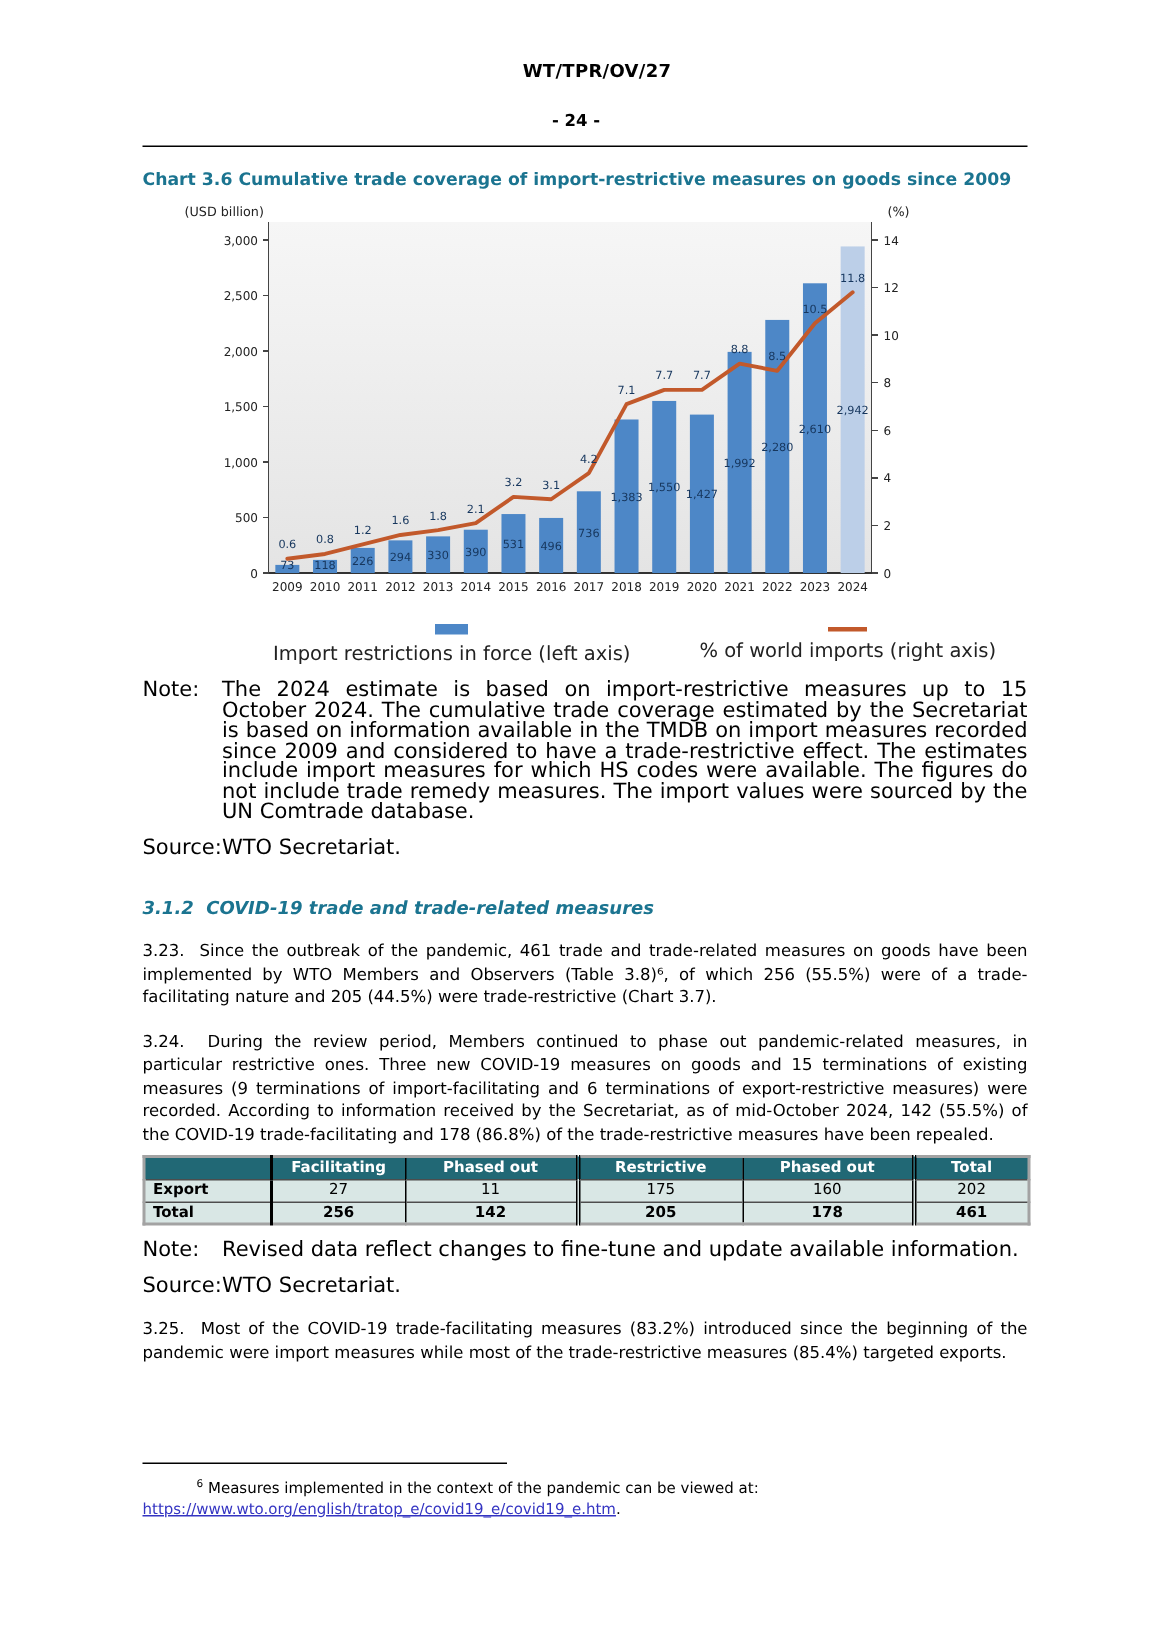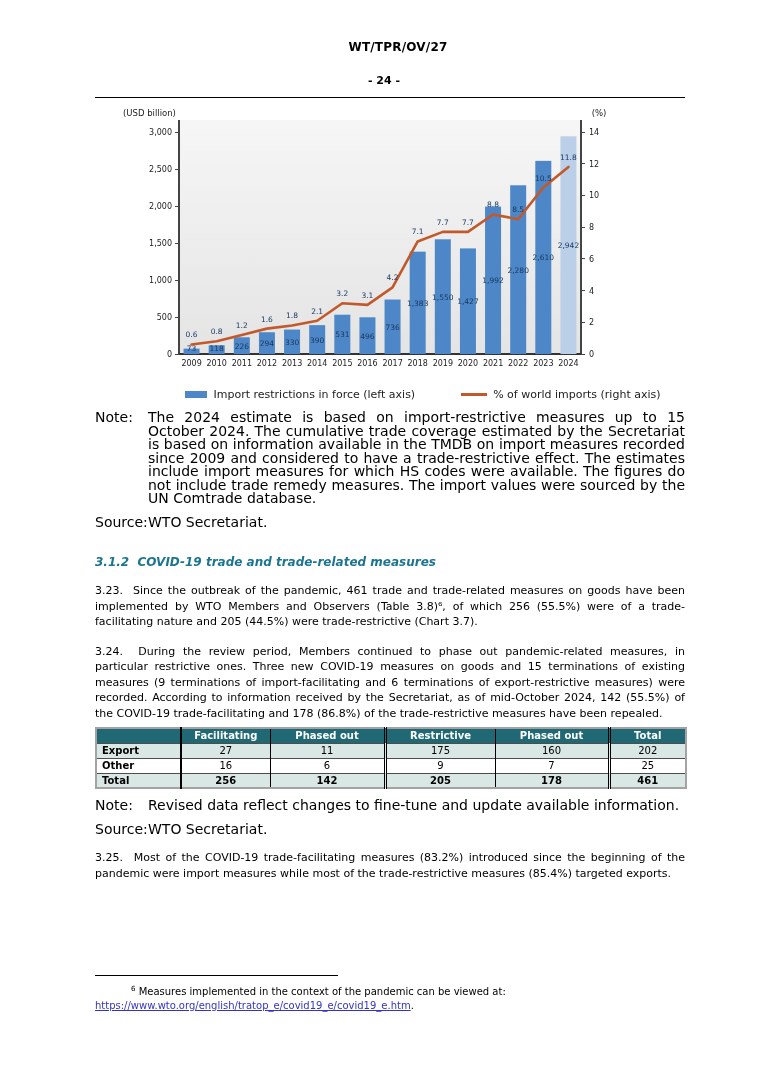--- a/index.html
+++ b/index.html
@@ -11,21 +11,21 @@
   .content { width:590px; margin-left:95px; }
   .doc-header { text-align:center; padding-top:40px; }
   .doc-code { font-size:12px; font-weight:bold; letter-spacing:.2px;padding-left:28px; }
   .page-num { font-size:11px; font-weight:bold; margin-top:20px; }
   .header-rule { border:none; border-top:1.5px solid #000; margin:10px 0 0 0; width:590px; margin-left:95px; }
   .chart-title, .table-title, .section-heading { color:#1B7490; font-weight:bold; }
   .chart-title { font-size:11.5px; margin-top:14px; text-align:justify; }
   .chart-wrap { margin-left:18px; margin-top:6px; }
   svg text { font-family:"DejaVu Sans","Liberation Sans",sans-serif; }
   .legend { display:flex; justify-content:center; gap:46px; align-items:center; margin-top:2px; width:560px; margin-left:30px; }
-  .legend-item { display:flex; align-items:center; gap:6px; font-size:11px; color:#222; }
+  .legend-item { display:flex; align-items:center; gap:6px; font-size:13px; color:#222;flex-direction:column; }
   .legend-swatch-bar { width:22px; height:7px; background:#4D87C7; display:inline-block; }
   .legend-swatch-line { width:26px; height:2.5px; background:#C2592B; display:inline-block; }
   .notesrc { display:grid; grid-template-columns:53px 1fr; font-size:14px; line-height:13.5px; margin-top:10px; }
   .notesrc .txt { text-align:justify; }
   .section-heading { font-size:12px; margin-top:26px;font-style:italic; }
   .para { font-size:11px; line-height:15.5px; text-align:justify; margin-top:14px; }
   .table-title { font-size:11.5px; margin-top:16px; text-align:justify; }
   table.data { border-collapse:collapse; width:590px; margin-top:6px; border:2px solid #a3a3a3; table-layout:fixed; }
   table.data th, table.data td {
     font-size:10px; padding:1px 4px; text-align:center;
@@ -46,20 +46,21 @@
 </head>
 <body>
 
 <div class="doc-header">
   <div class="doc-code">WT/TPR/OV/27</div>
   <div class="page-num">- 24 -</div>
 </div>
 <hr class="header-rule">
 
 <div class="content">
+  <div class="chart-title">Chart 3.6 Cumulative trade coverage of import-restrictive measures on goods since 2009</div>
 
   <div class="chart-wrap">
     <svg id="chart-svg" viewBox="0 0 520 278" width="520" height="278">
         <defs>
           <linearGradient id="plotbg" x1="0" y1="0" x2="0" y2="1">
             <stop offset="0" stop-color="#f6f6f6"></stop>
             <stop offset="1" stop-color="#e4e4e4"></stop>
           </linearGradient>
         </defs>
         <rect x="66" y="16" width="402" height="234" fill="url(#plotbg)"></rect>
@@ -212,28 +213,20 @@
     </thead>
     <tbody>
       <tr class="stripe">
         <td>Export</td>
         <td class="sep-med">27</td>
         <td>11</td>
         <td class="sep-heavy">175</td>
         <td>160</td>
         <td class="sep-heavy">202</td>
       </tr>
-      <tr>
-        <td>Other</td>
-        <td class="sep-med">16</td>
-        <td>6</td>
-        <td class="sep-heavy">9</td>
-        <td>7</td>
-        <td class="sep-heavy">25</td>
-      </tr>
       <tr class="stripe total-row">
         <td>Total</td>
         <td class="sep-med">256</td>
         <td>142</td>
         <td class="sep-heavy">205</td>
         <td>178</td>
         <td class="sep-heavy">461</td>
       </tr>
     </tbody>
   </table>

